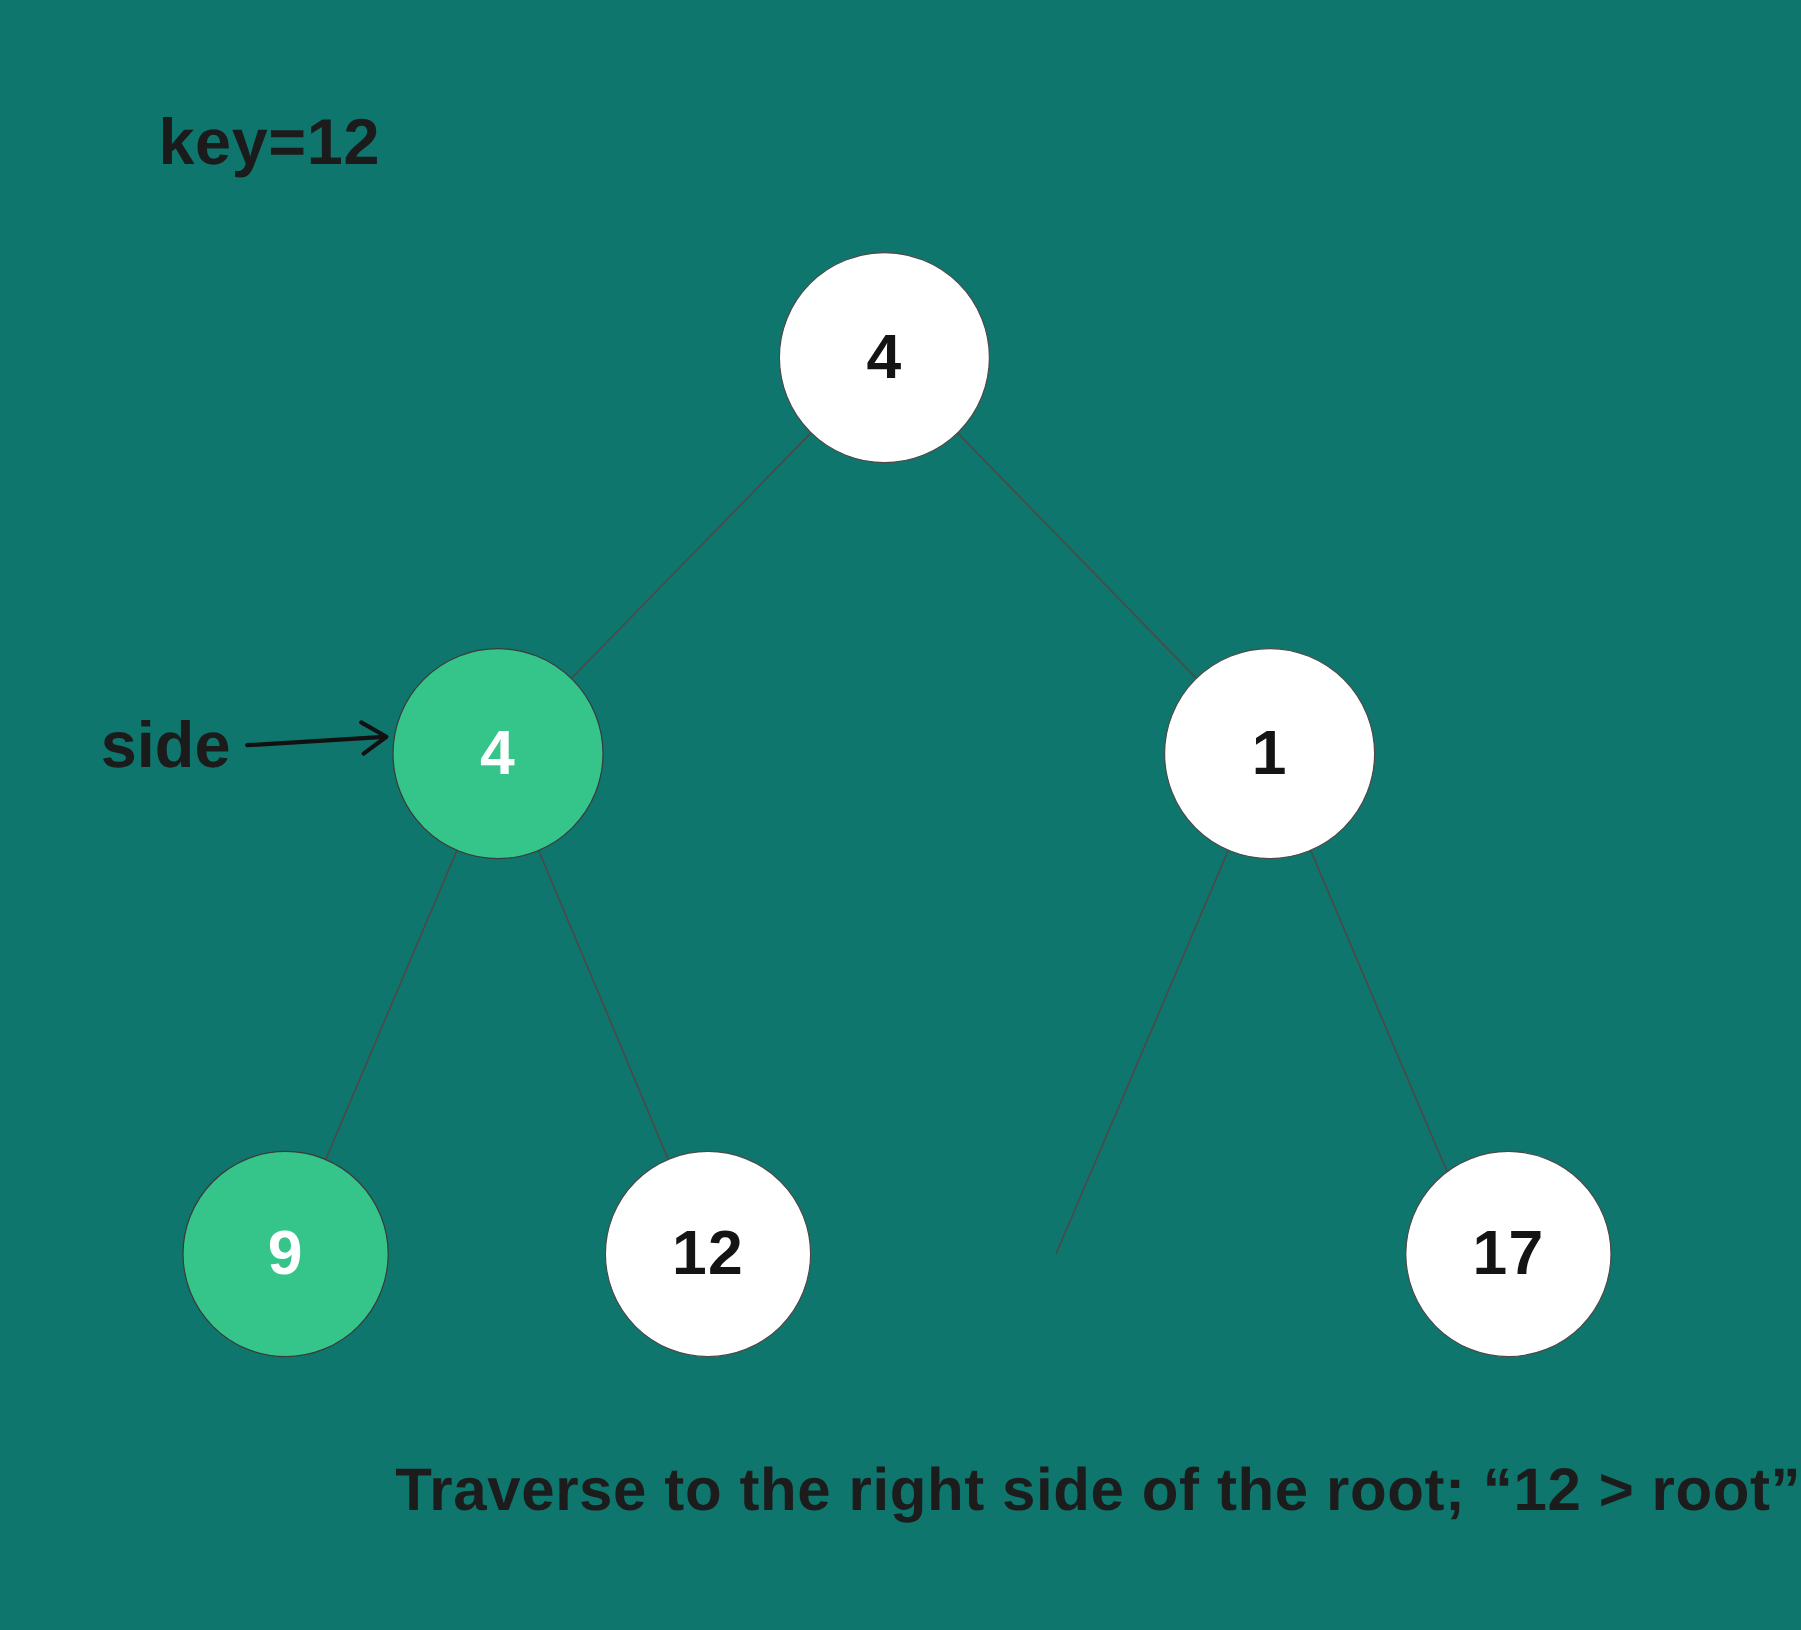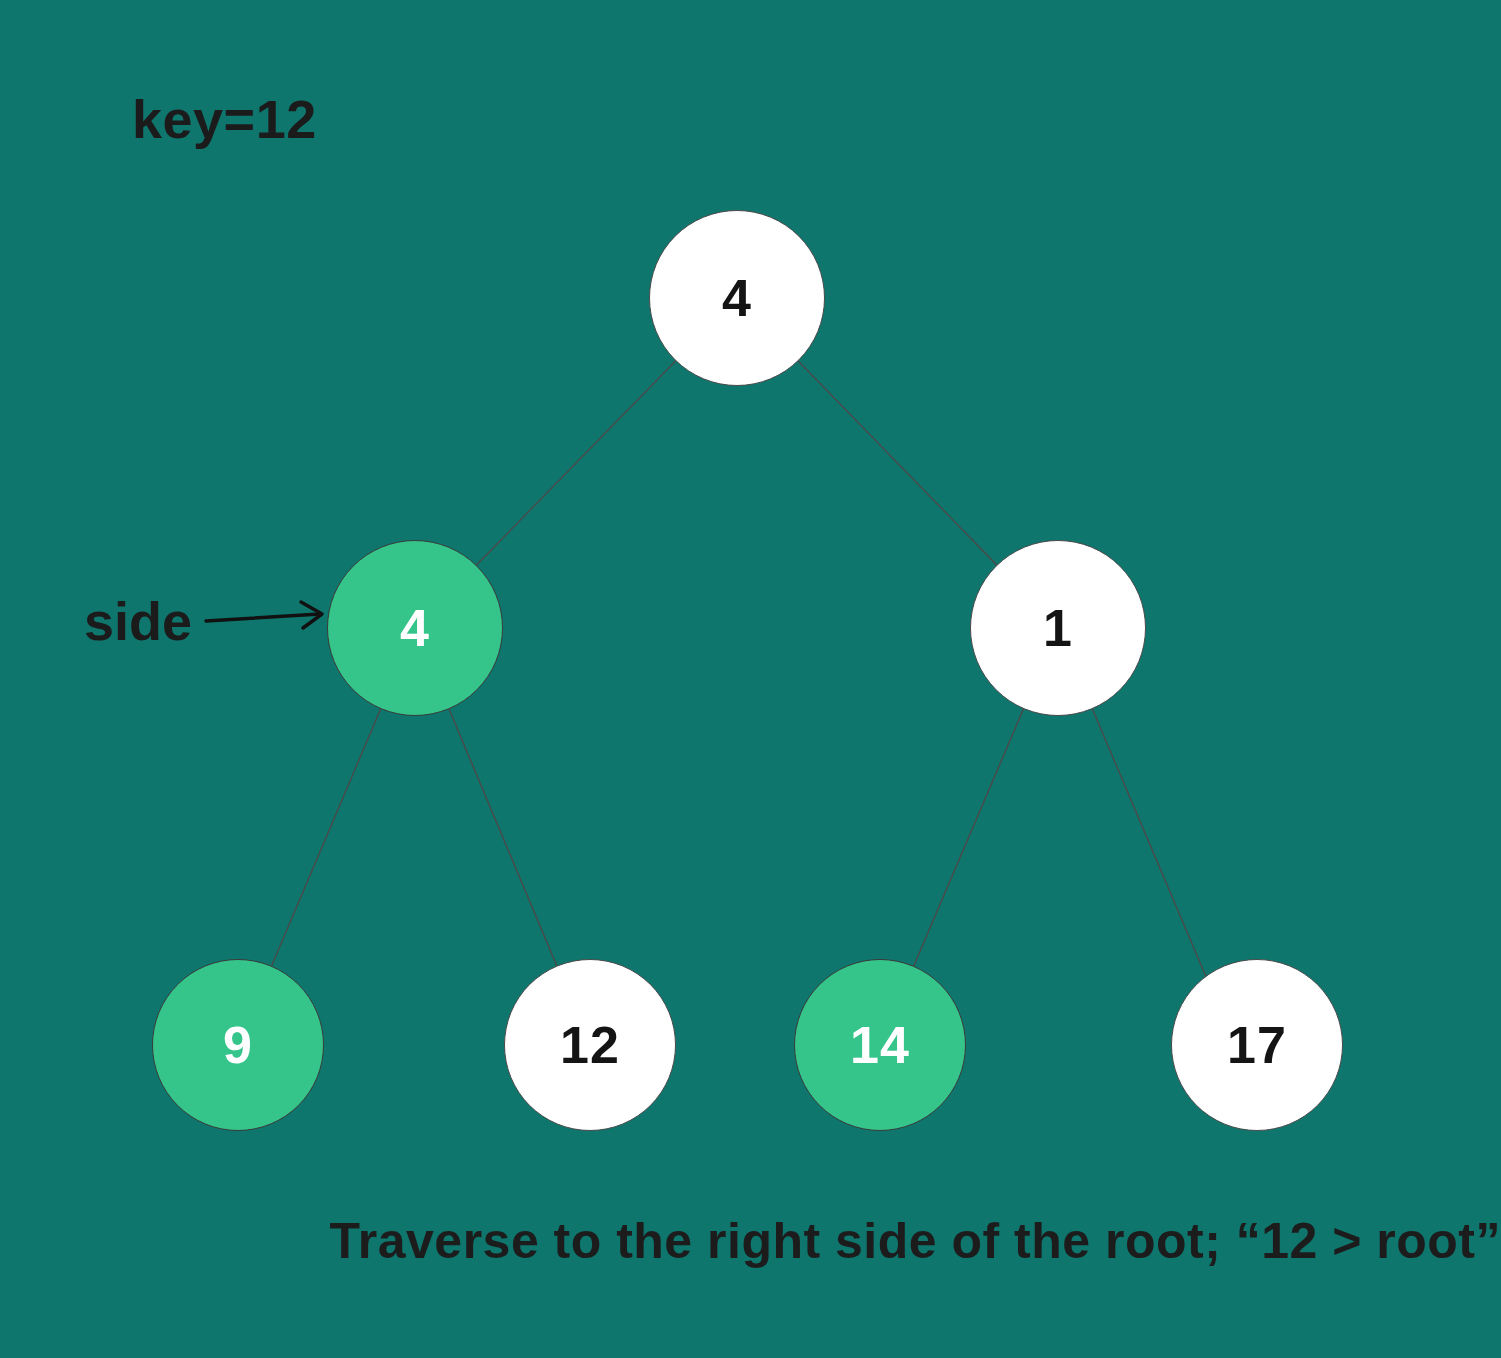--- a/index.html
+++ b/index.html
@@ -114,23 +114,20 @@
   </div>
 
   <div class="node node--green node--md node-9">
     <span>9</span>
   </div>
 
   <div class="node node--white node--md node-12">
     <span>12</span>
   </div>
 
-  <div class="node node--green node--md node-14">
-    <span>14</span>
-  </div>
 
   <div class="node node--white node--md node-17">
     <span>17</span>
   </div>
 
   <div class="root-label">side</div>
 
   <div class="caption">Traverse to the right side of the root; “12 &gt; root”</div>
 
 </div>

